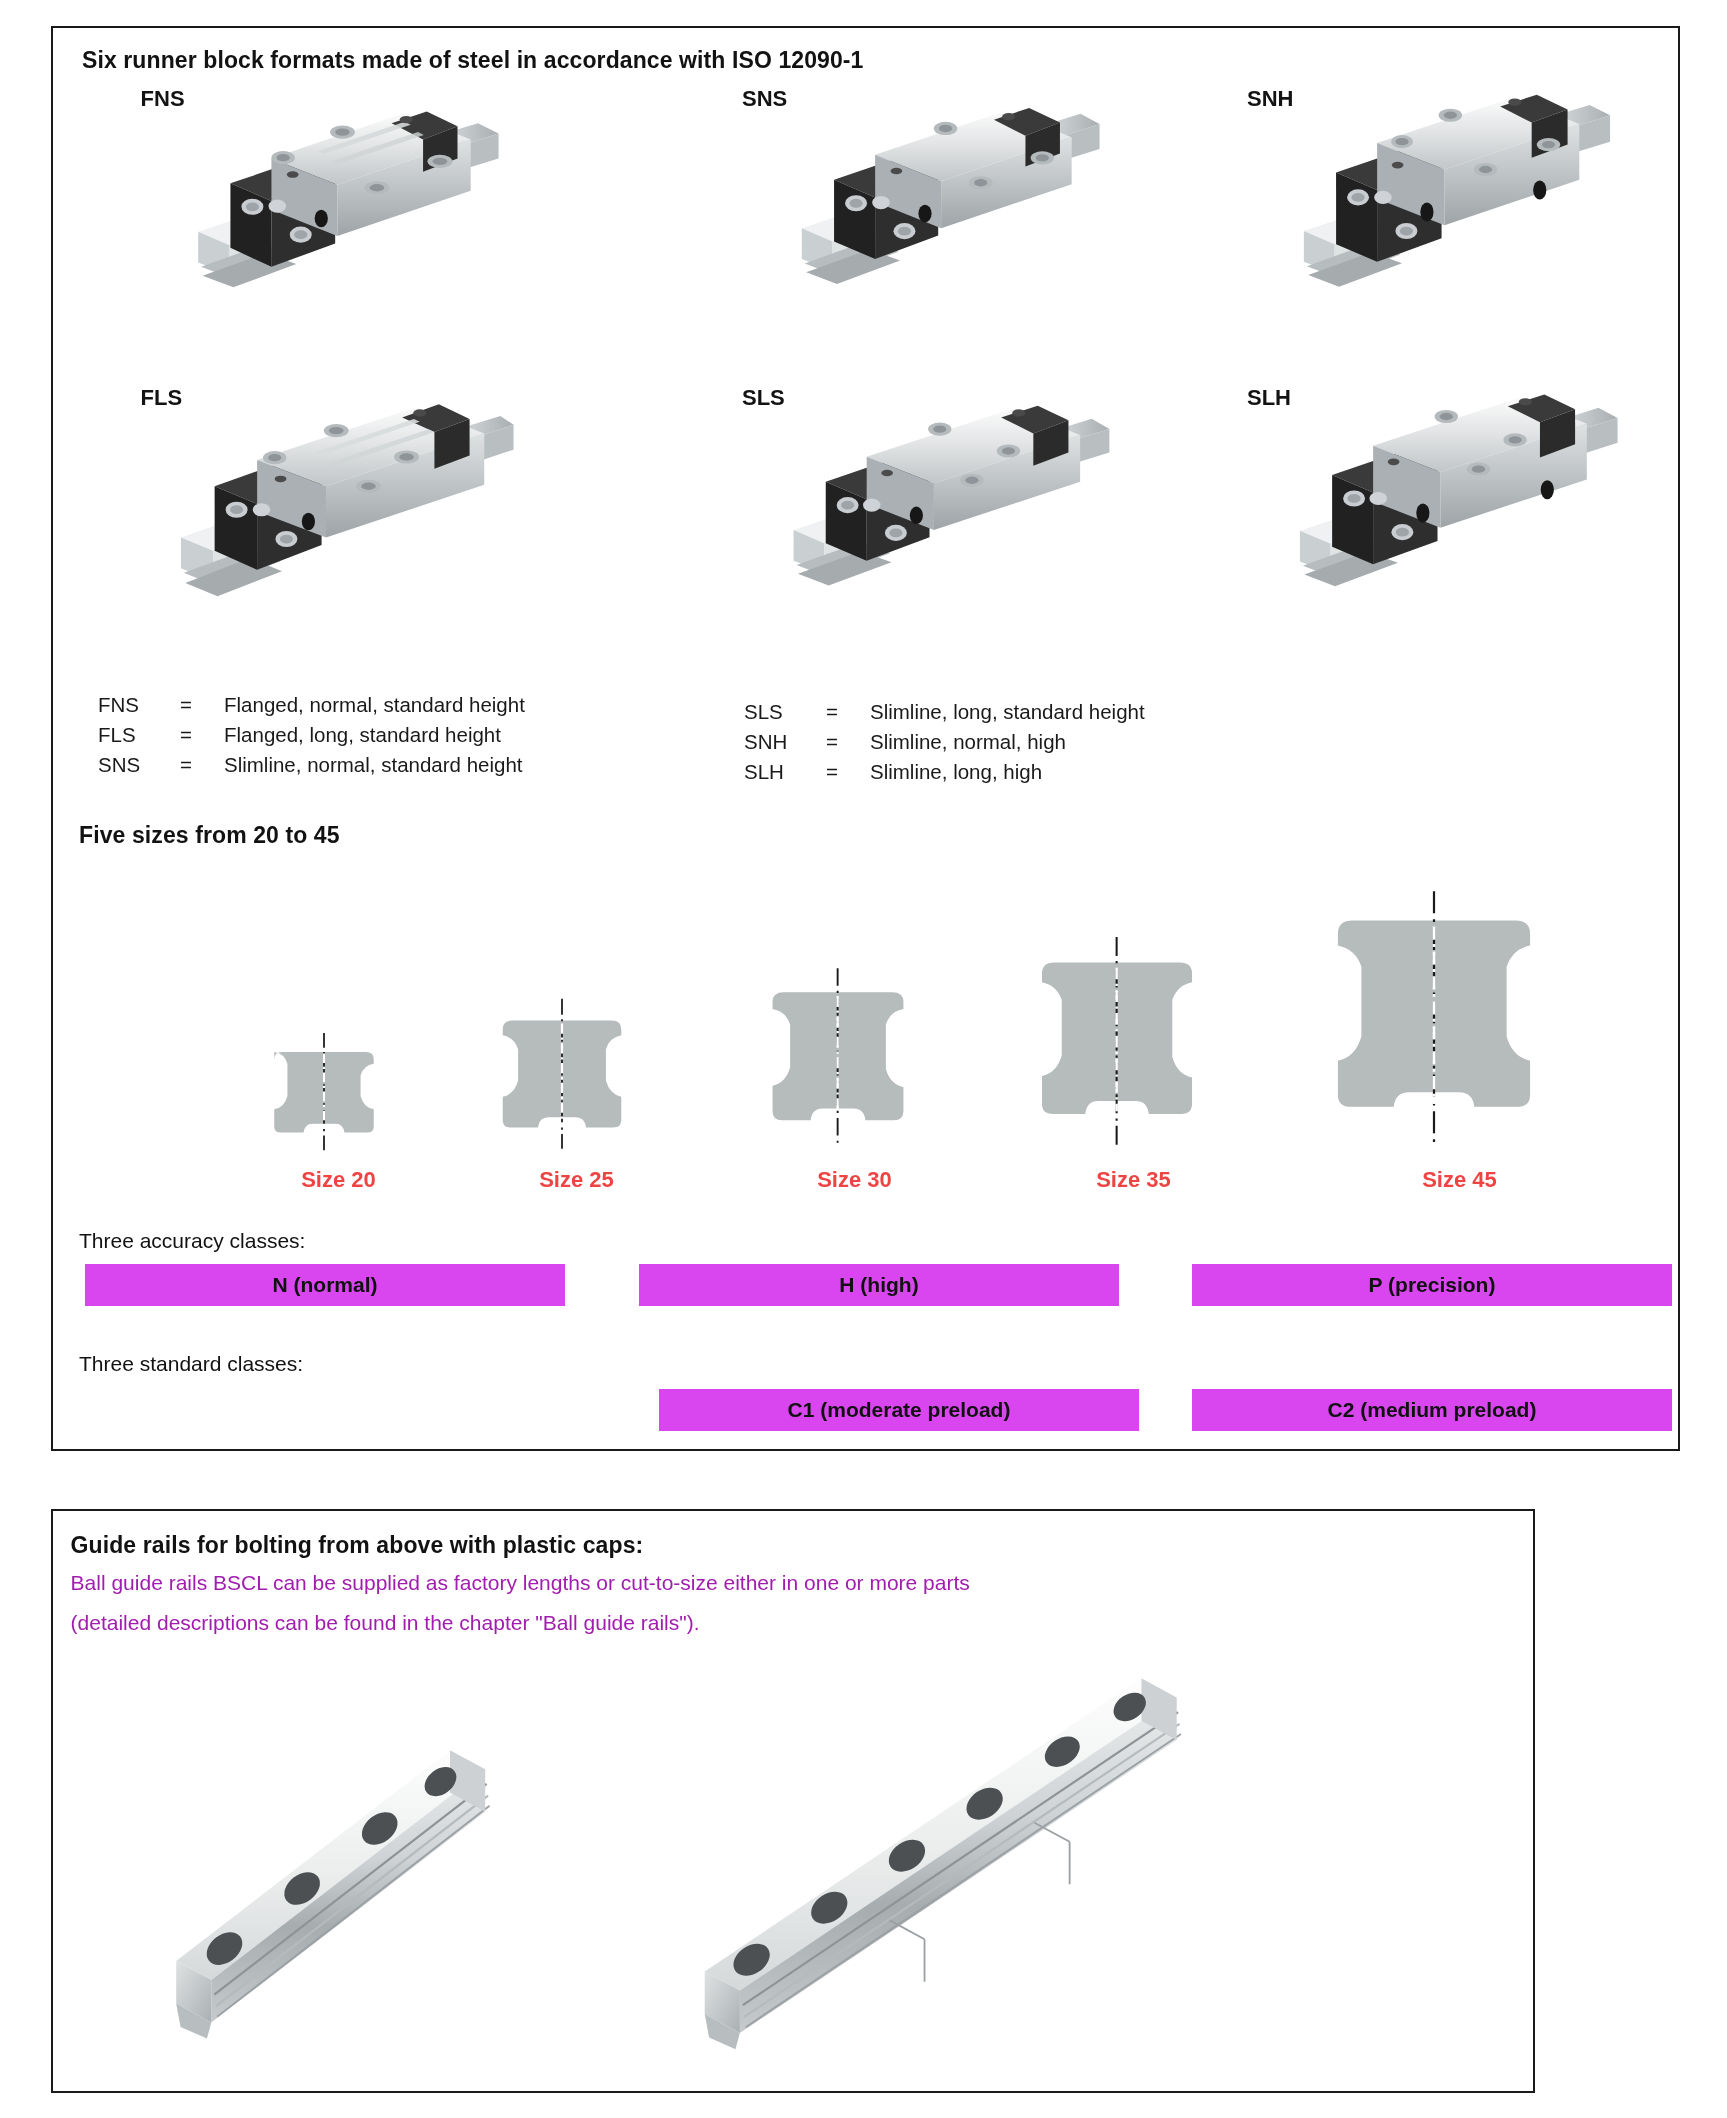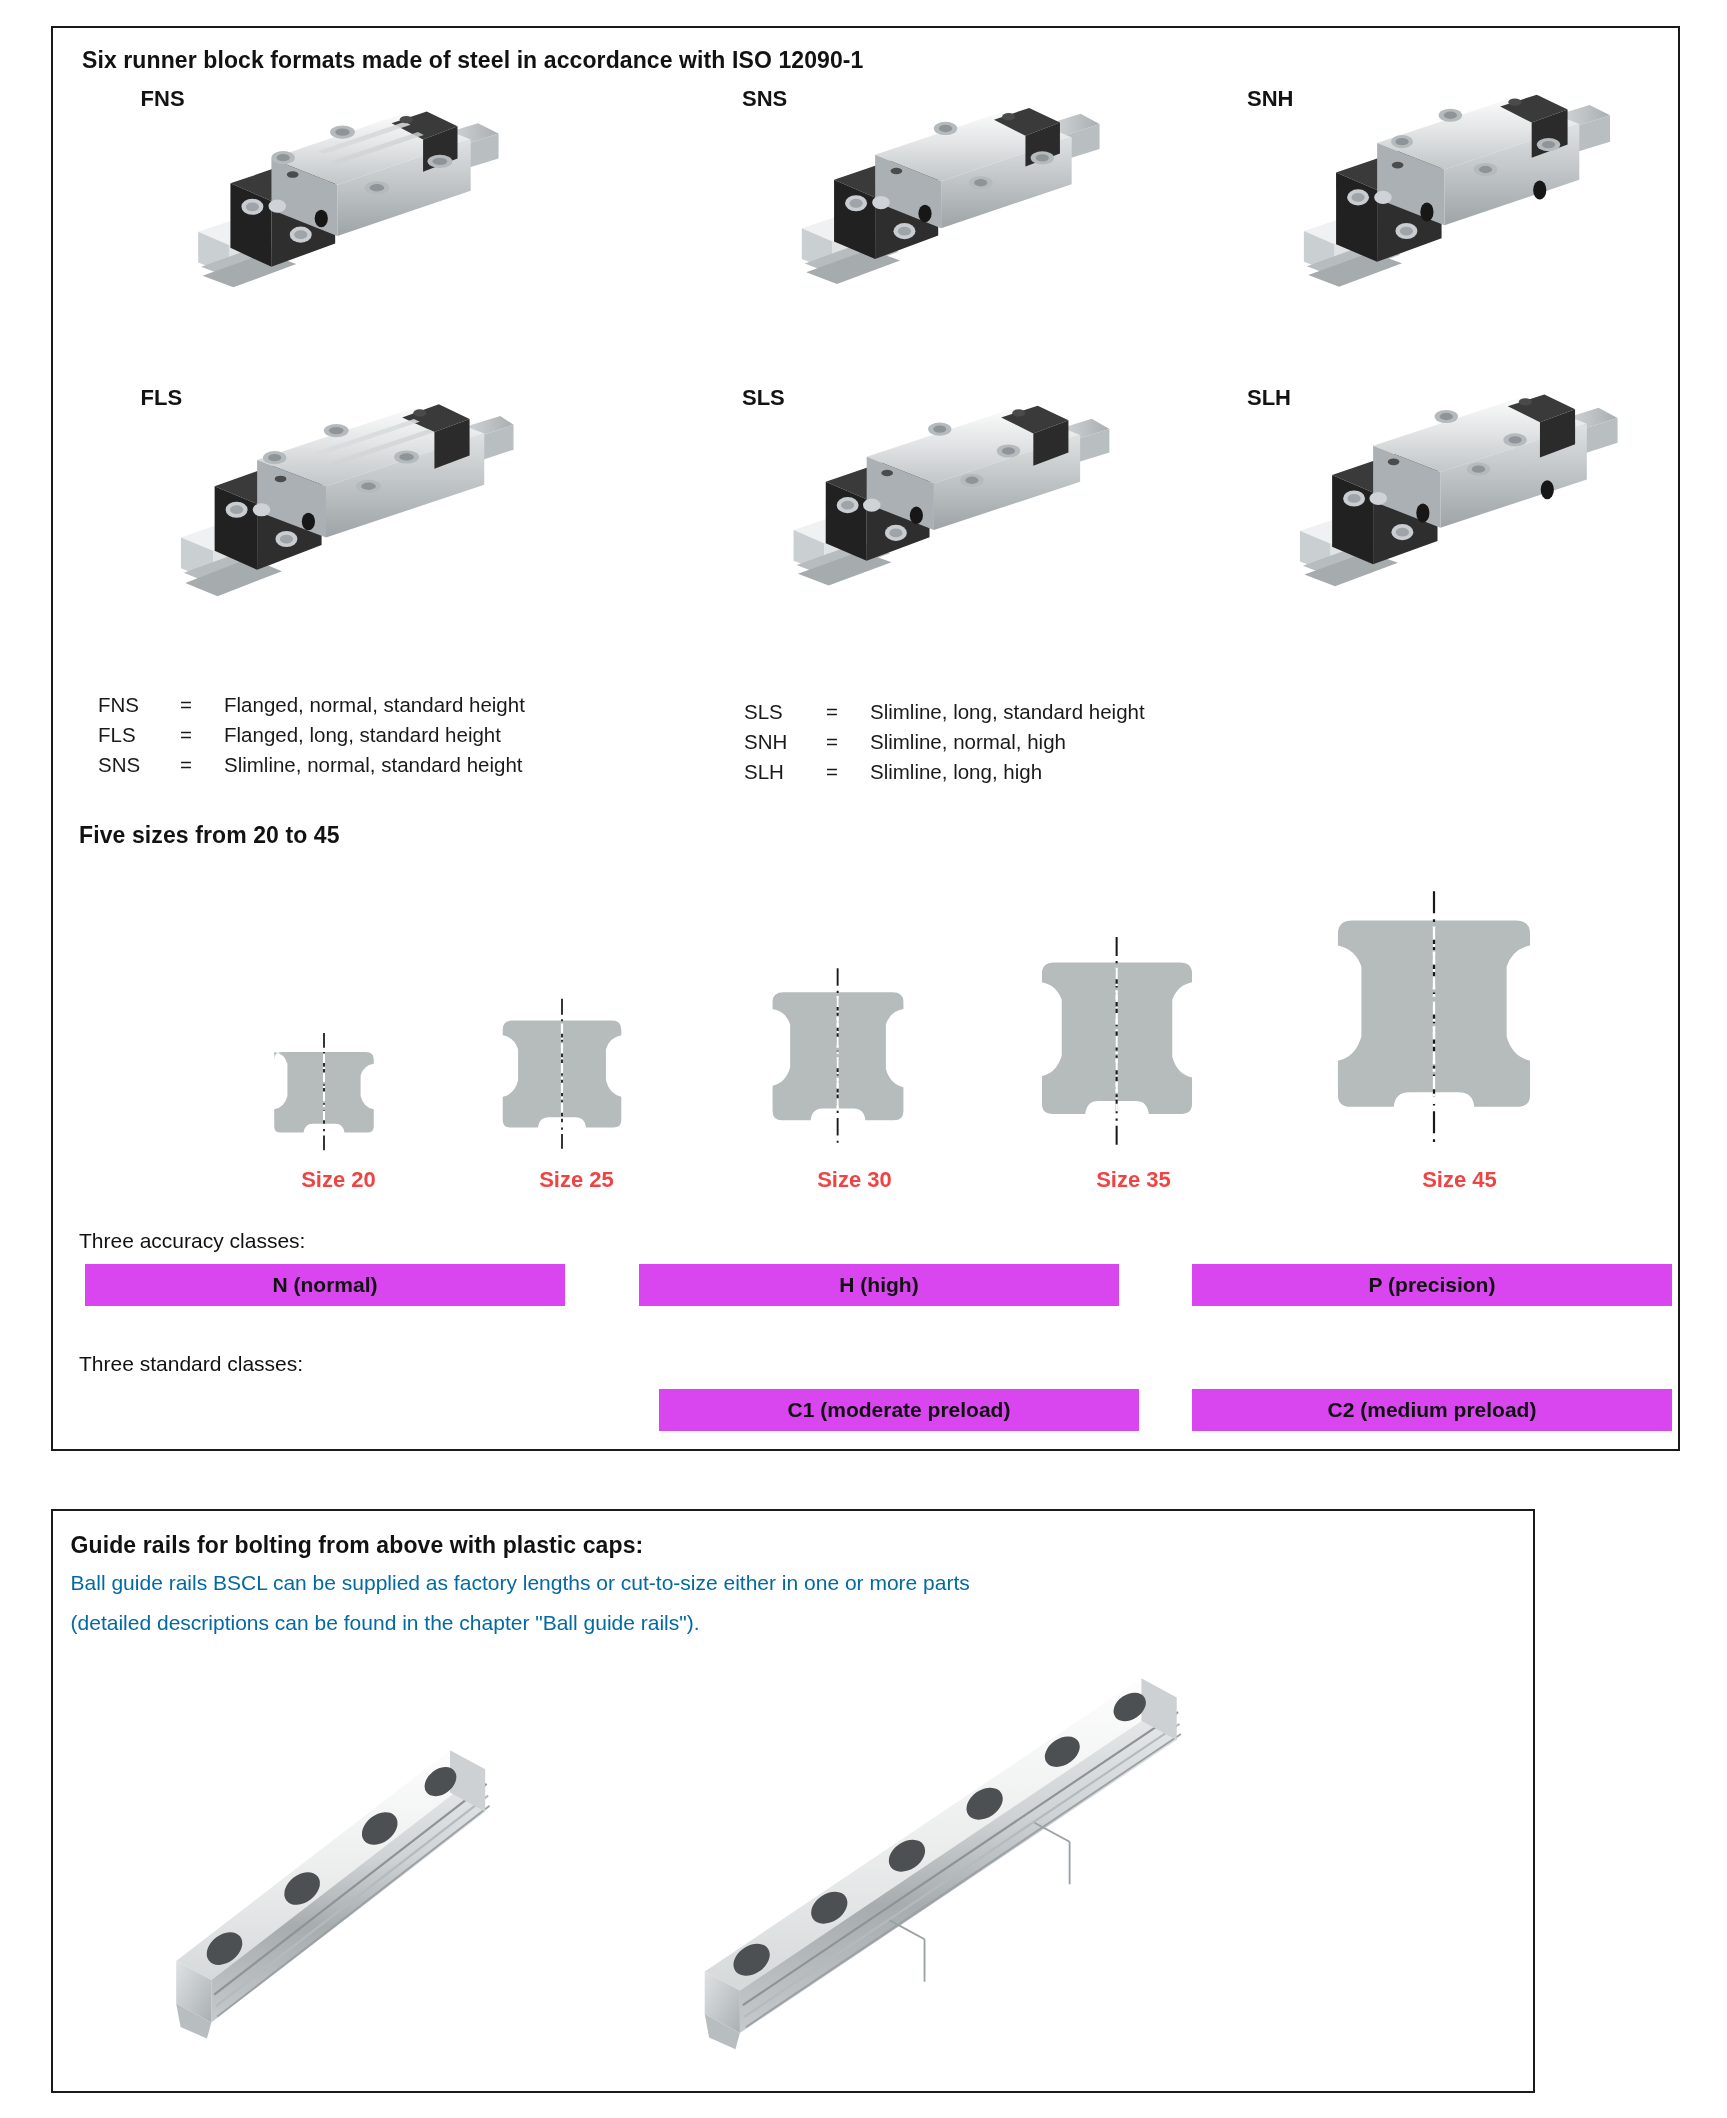--- a/index.html
+++ b/index.html
@@ -62,21 +62,21 @@
     position: absolute; height: 42px;
     background: #d946ef;
     display: flex; align-items: center; justify-content: center;
   }
   .cls-bar span {
     font-size: 21px; font-weight: bold; color: #111;
     white-space: nowrap;
   }
 
   
-  .body-line { font-size: 21px; color: #0369a1; white-space: nowrap; }
+  .body-line { font-size: 21px; color: #a21caf; white-space: nowrap; }
 
   svg { display: block; overflow: visible; }
 </style>
 </head>
 <body>
 
 <div class="page">
 
   <section class="panel" id="panel-top">
 

